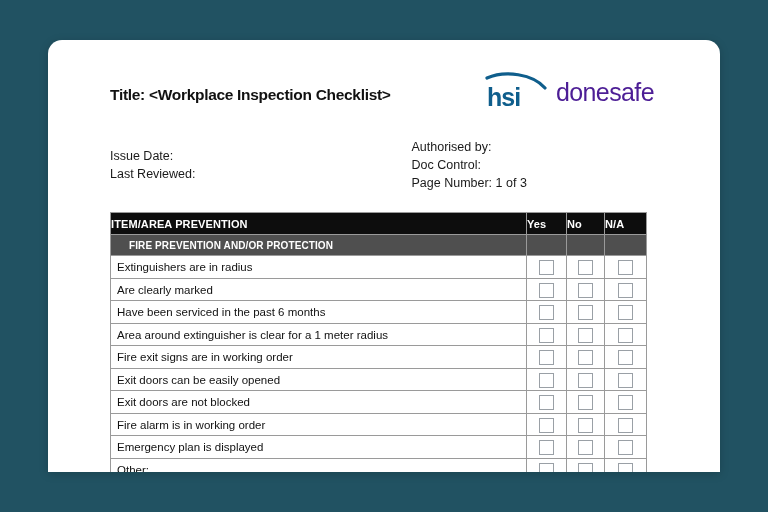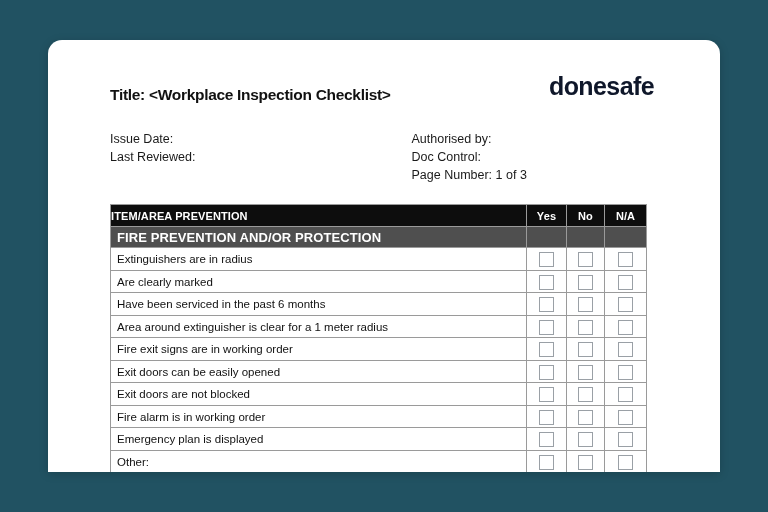--- a/index.html
+++ b/index.html
@@ -46,31 +46,32 @@
     margin-right: 4px;
   }
   .logo-hsi {
     position: relative;
     width: 66px;
     height: 40px;
   }
   .logo-hsi svg { display: block; }
   .logo-donesafe {
     font-size: 25px;
-    color: #0f172a;
+    color: #4c1d95;
     letter-spacing: -0.6px;
-    margin-left: 18px;
-    font-weight: 700;
+    margin-left: 7px;
+    font-weight: 400;
   }
   .meta {
     display: flex;
     margin-top: 26px;
     font-size: 12.5px;
     color: #1a1a1a;
     line-height: 1.45;
+    align-items: center;
   }
   .meta-col-left { width: 318px; }
   .meta-col-right { width: 260px; }
 
   table.checklist {
     margin-top: 20px;
     border-collapse: collapse;
     width: 536px;
     table-layout: fixed;
   }
@@ -83,35 +84,35 @@
     color: #ffffff;
     font-size: 11px;
     font-weight: bold;
     text-align: left;
     height: 21px;
     padding-left: 6px;
     letter-spacing: 0.1px;
     border-color: #0d0d0d;
   }
   thead th.c {
-    text-align: center;
+    text-align: left;
     padding-left: 0;
   }
   .col-item { width: 416px; }
   .col-yes  { width: 40px; }
   .col-no   { width: 38px; }
   .col-na   { width: 42px; }
 
   tr.section td {
     background: #4f4f4f;
     color: #ffffff;
-    font-size: 13px;
+    font-size: 10px;
     font-weight: bold;
     height: 20px;
-    padding-left: 6px;
+    padding-left: 18px;
     letter-spacing: 0.1px;
   }
   tr.section td.blank {
     background: #4f4f4f;
   }
   tr.item td.label {
     font-size: 11.5px;
     color: #111111;
     height: 21.5px;
     padding-left: 6px;
@@ -131,20 +132,26 @@
 </style>
 </head>
 <body>
 
 <div id="page-wrap">
   <div class="doc-inner">
 
     <div class="header-row">
       <div class="doc-title">Title: &lt;Workplace Inspection Checklist&gt;</div>
       <div class="logo-block">
+        <span class="logo-hsi">
+          <svg width="66" height="40" viewBox="0 0 66 40">
+            <path d="M4 6 C22 -2 50 2 62 16" stroke="#0f5e8c" stroke-width="3.2" fill="none" stroke-linecap="round"></path>
+            <text x="4" y="34" font-family="Liberation Sans, sans-serif" font-size="25" font-weight="bold" fill="#0f5e8c" letter-spacing="-1">hsi</text>
+          </svg>
+        </span>
         <span class="logo-donesafe">donesafe</span>
       </div>
     </div>
 
     <div class="meta">
       <div class="meta-col-left">
         <div>Issue Date:</div>
         <div>Last Reviewed:</div>
       </div>
       <div class="meta-col-right">

